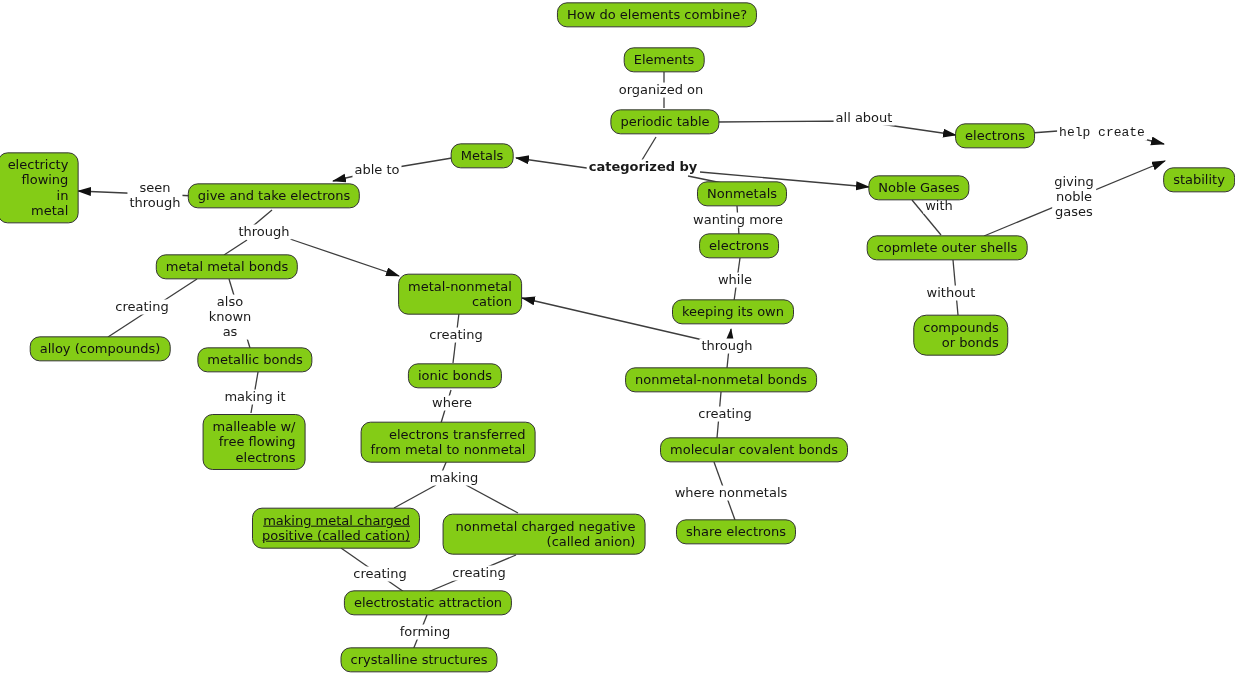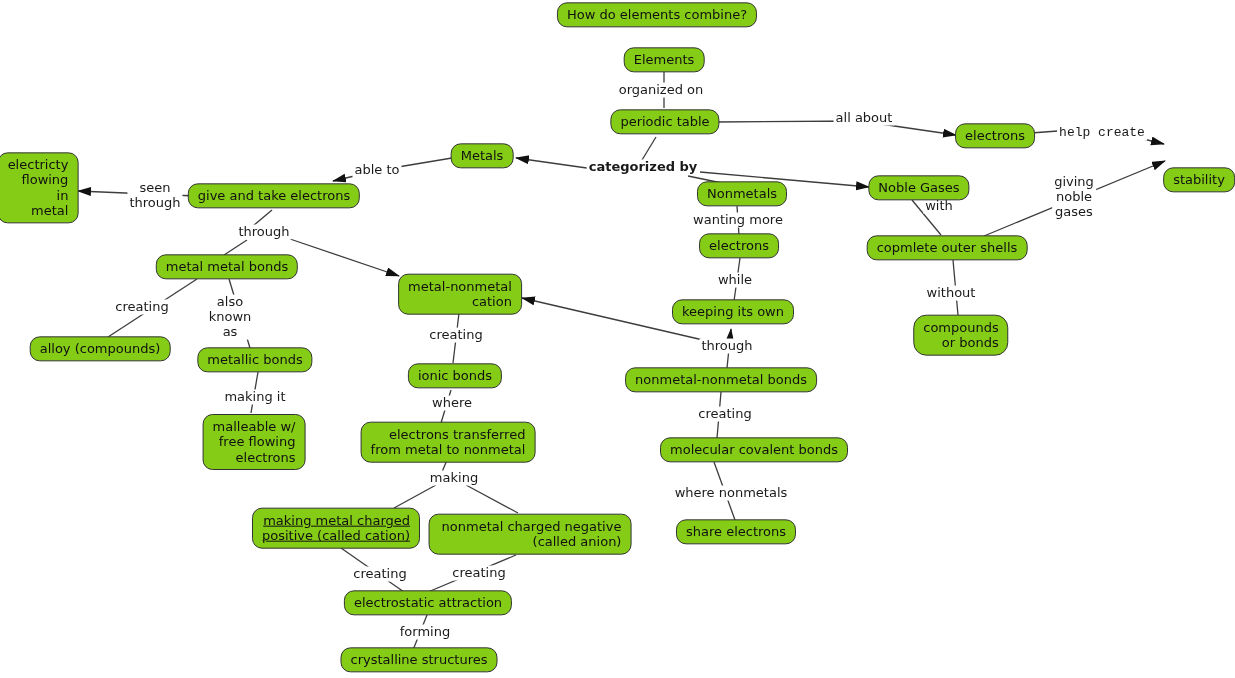--- a/index.html
+++ b/index.html
@@ -113,21 +113,21 @@
     <div class="concept-node" style="left: 254px; top: 442px;">malleable w/
 free flowing
 electrons</div>
     <div class="concept-node" style="left: 460px; top: 294px;">metal-nonmetal
 cation</div>
     <div class="concept-node" style="left: 455px; top: 376px;">ionic bonds</div>
     <div class="concept-node" style="left: 448px; top: 442px;">electrons transferred
 from metal to nonmetal</div>
     <div class="concept-node" style="left: 336px; top: 528px; text-decoration: underline;">making metal charged
 positive (called cation)</div>
-    <div class="concept-node" style="left: 530px; top: 534px; padding-left: 12px;">nonmetal charged negative
+    <div class="concept-node" style="left: 544px; top: 534px; padding-left: 12px;">nonmetal charged negative
 (called anion)</div>
     <div class="concept-node" style="left: 428px; top: 603px;">electrostatic attraction</div>
     <div class="concept-node" style="left: 419px; top: 660px;">crystalline structures</div>
     <div class="concept-node" style="left: 739px; top: 246px;">electrons</div>
     <div class="concept-node" style="left: 733px; top: 312px;">keeping its own</div>
     <div class="concept-node" style="left: 721px; top: 380px;">nonmetal-nonmetal bonds</div>
     <div class="concept-node" style="left: 754px; top: 450px;">molecular covalent bonds</div>
     <div class="concept-node" style="left: 736px; top: 532px;">share electrons</div>
     <div class="concept-node" style="left: 947px; top: 248px;">copmlete outer shells</div>
     <div class="concept-node" style="left: 961px; top: 335px; border-radius: 13px;">compounds

